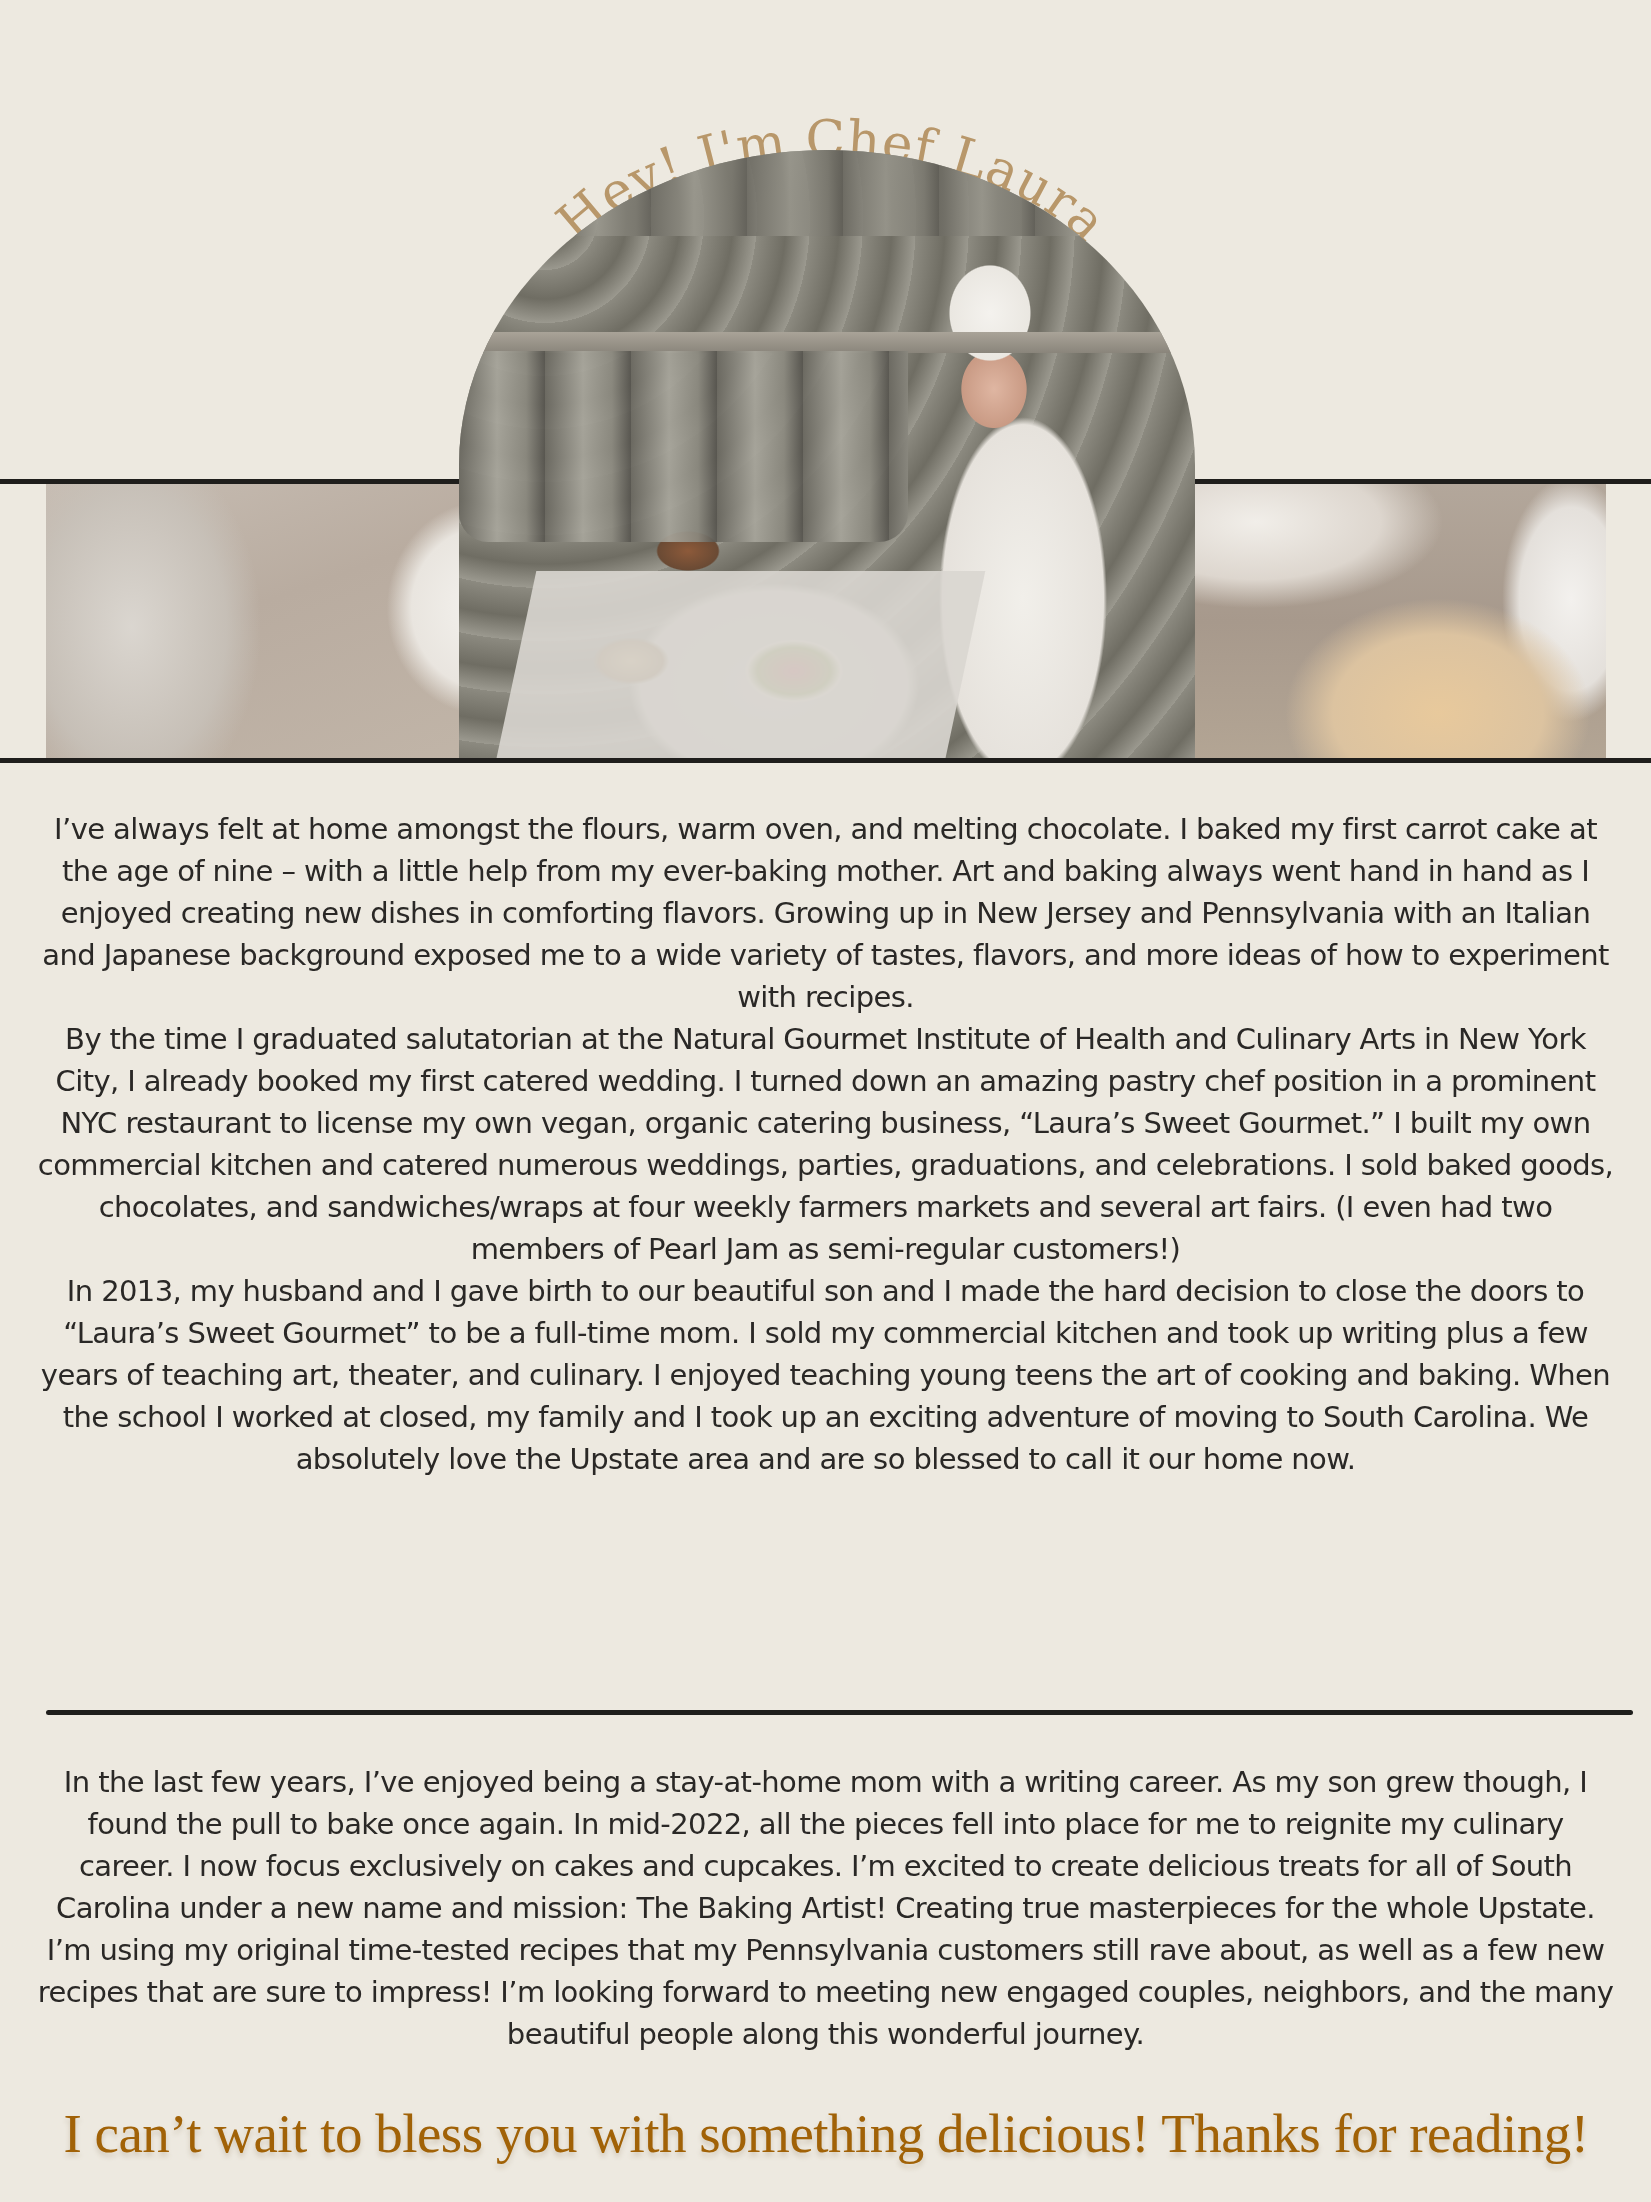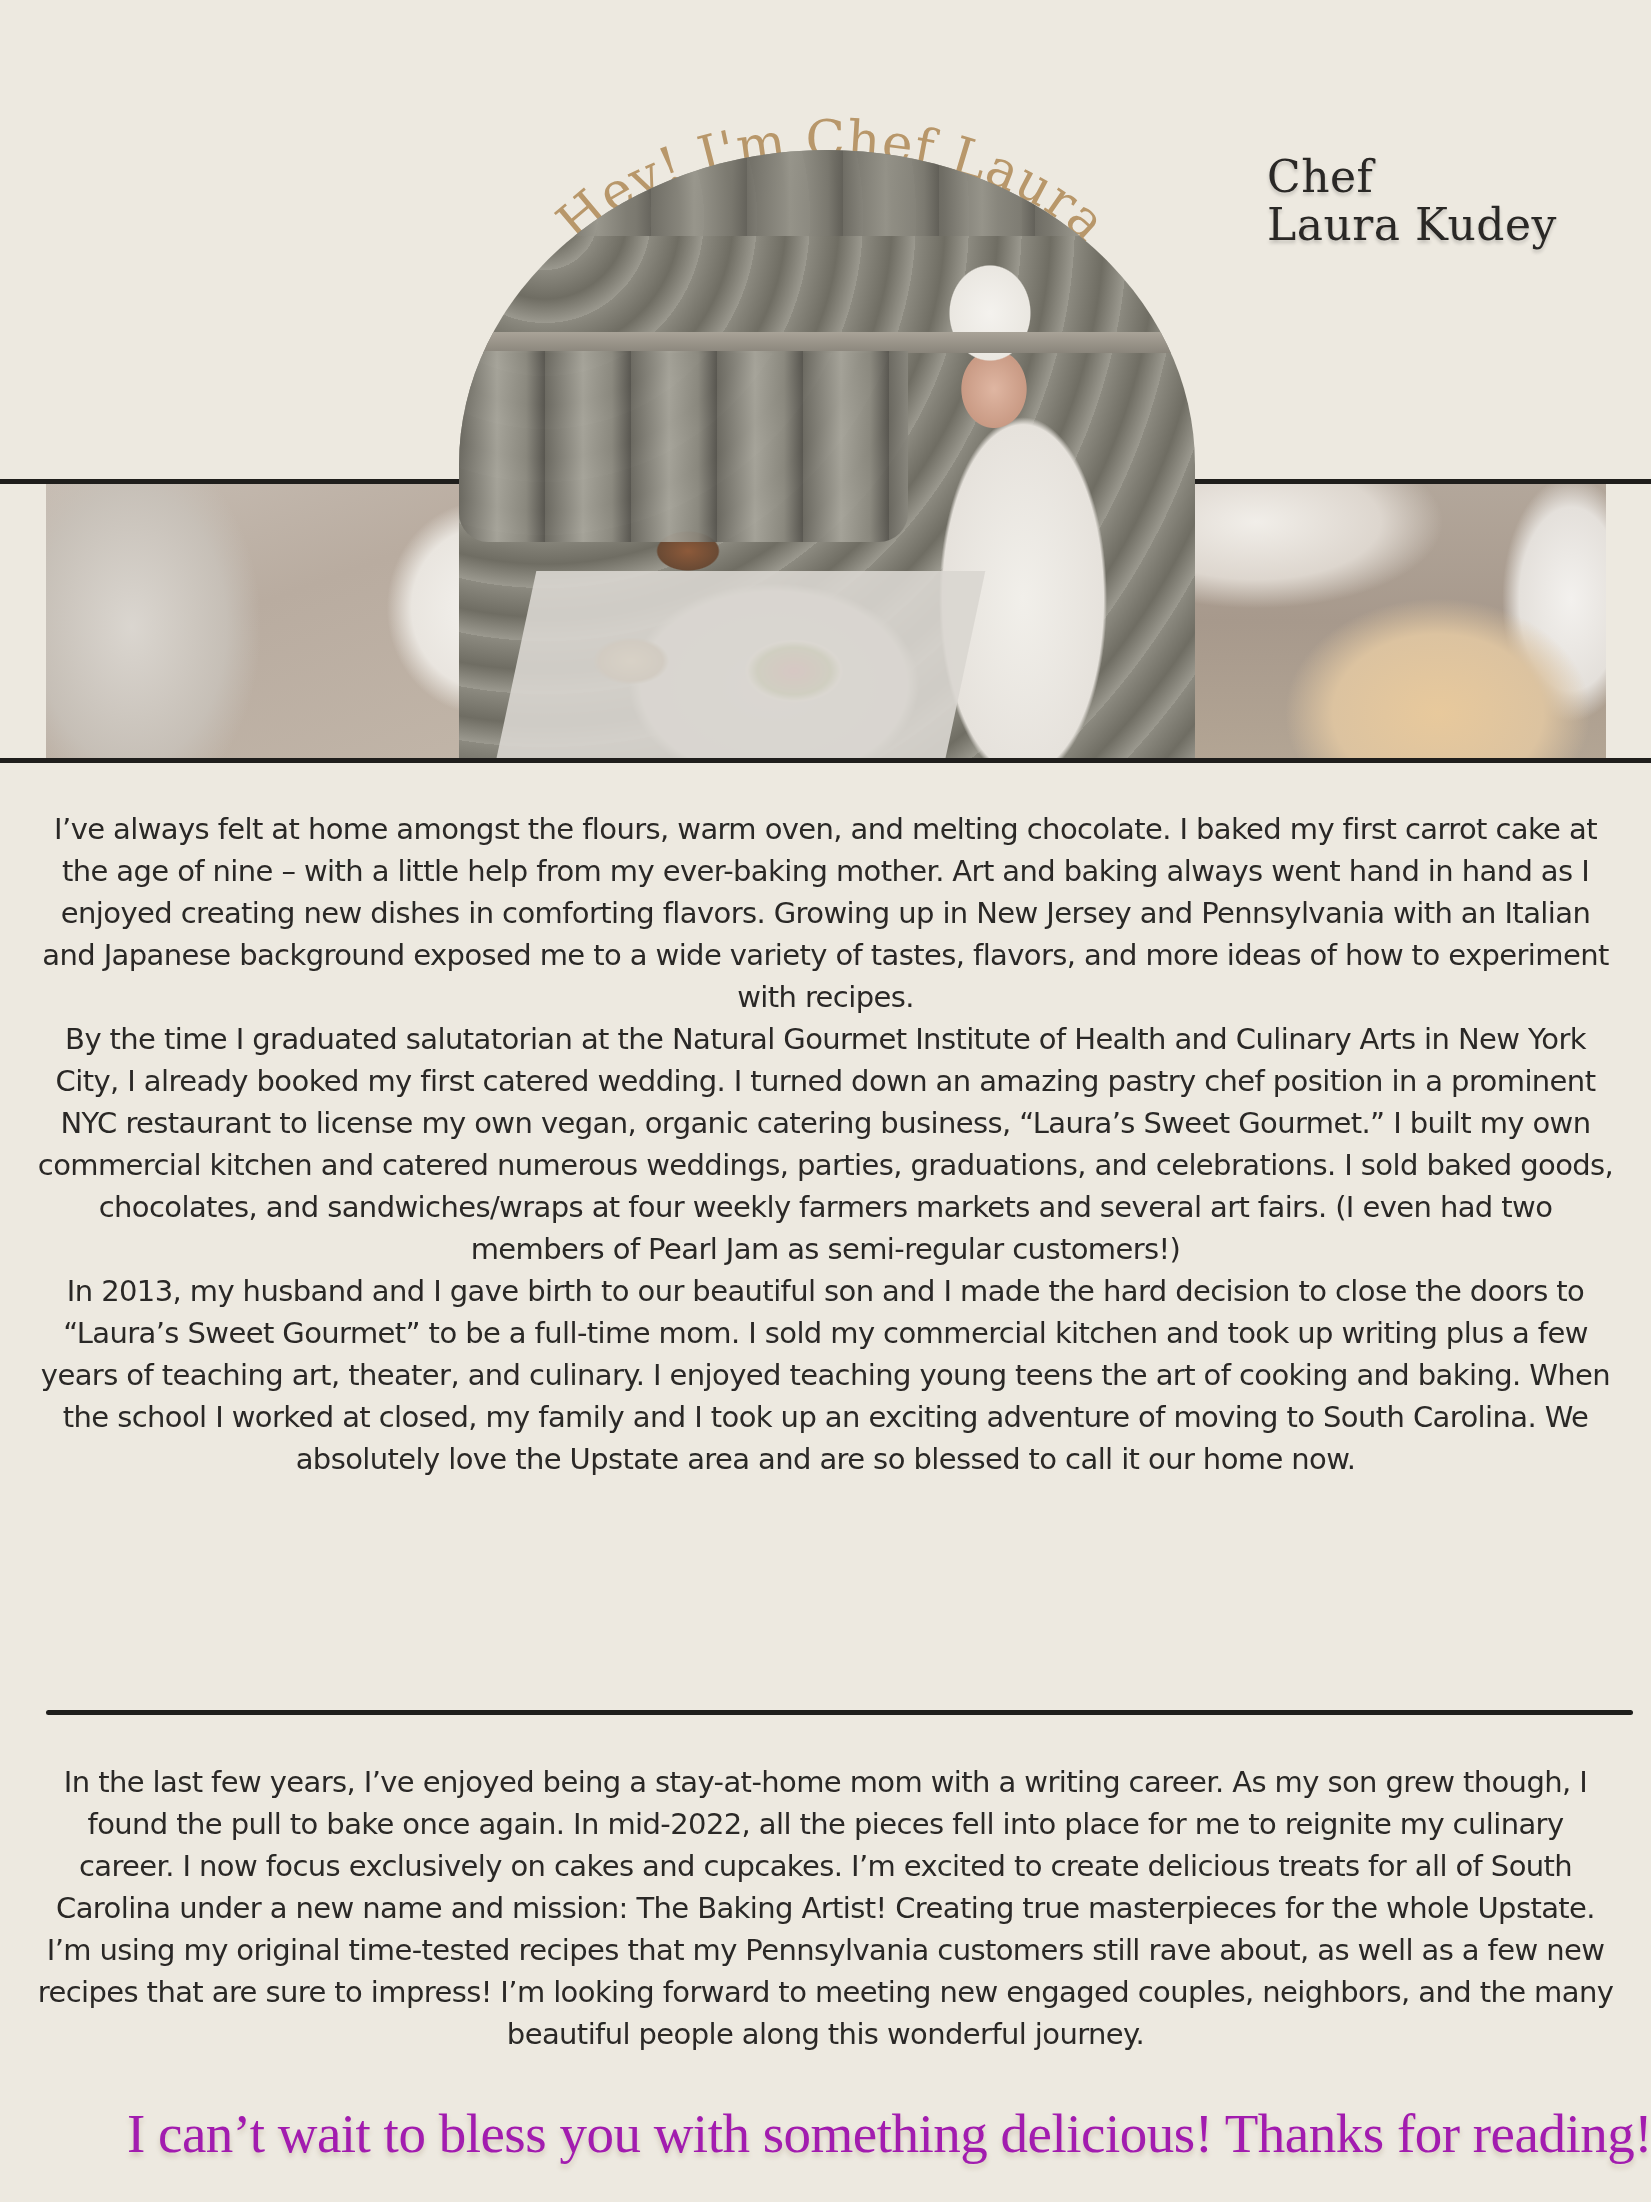--- a/index.html
+++ b/index.html
@@ -116,25 +116,25 @@
     .story-2 { top: 1745px; text-align: center; }
 
     .divider {
       position: absolute; left: 46px; top: 1710px; width: 1587px; height: 4.8px;
       background: #1f1e1c; border-radius: 2.9px;
     }
 
     
     .closing {
       position: absolute; left: 0; top: 2100px; width: 1652px;
-      text-align: right;
+      text-align: center;
       font-family: "Liberation Serif", serif;
       font-size: 55px;
       line-height: 67px;
-      color: #a21caf;
+      color: #a16207;
       letter-spacing: -0.5px;
       text-shadow: 0 3.8px 4.8px rgba(120,90,50,0.22);
       white-space: nowrap;
     }
   </style>
 </head>
 <body>
 
 <div class="page">
 
@@ -143,24 +143,20 @@
     <svg viewBox="0 0 620 200">
       <defs>
         <path id="arcPath" d="M 40 190 A 300 170 0 0 1 580 190"></path>
       </defs>
       <text text-anchor="middle">
         <textPath href="#arcPath" startOffset="50%">Hey! I'm Chef Laura</textPath>
       </text>
     </svg>
   </div>
 
-  <h2 class="title-right">
-    <span>Chef</span>
-    <span>Laura Kudey</span>
-  </h2>
 
   <div class="banner-photo left" aria-label="flour-sifter-bowl-photo"></div>
   <div class="banner-photo right" aria-label="mixing-bowl-flour-photo"></div>
   <div class="banner-line top"></div>
 
   <div class="arch-photo" aria-label="chef-in-kitchen-photo">
     <div class="pans-row"></div>
     <div class="rail"></div>
     <div class="hanging-pans"></div>
     <div class="table"></div>

